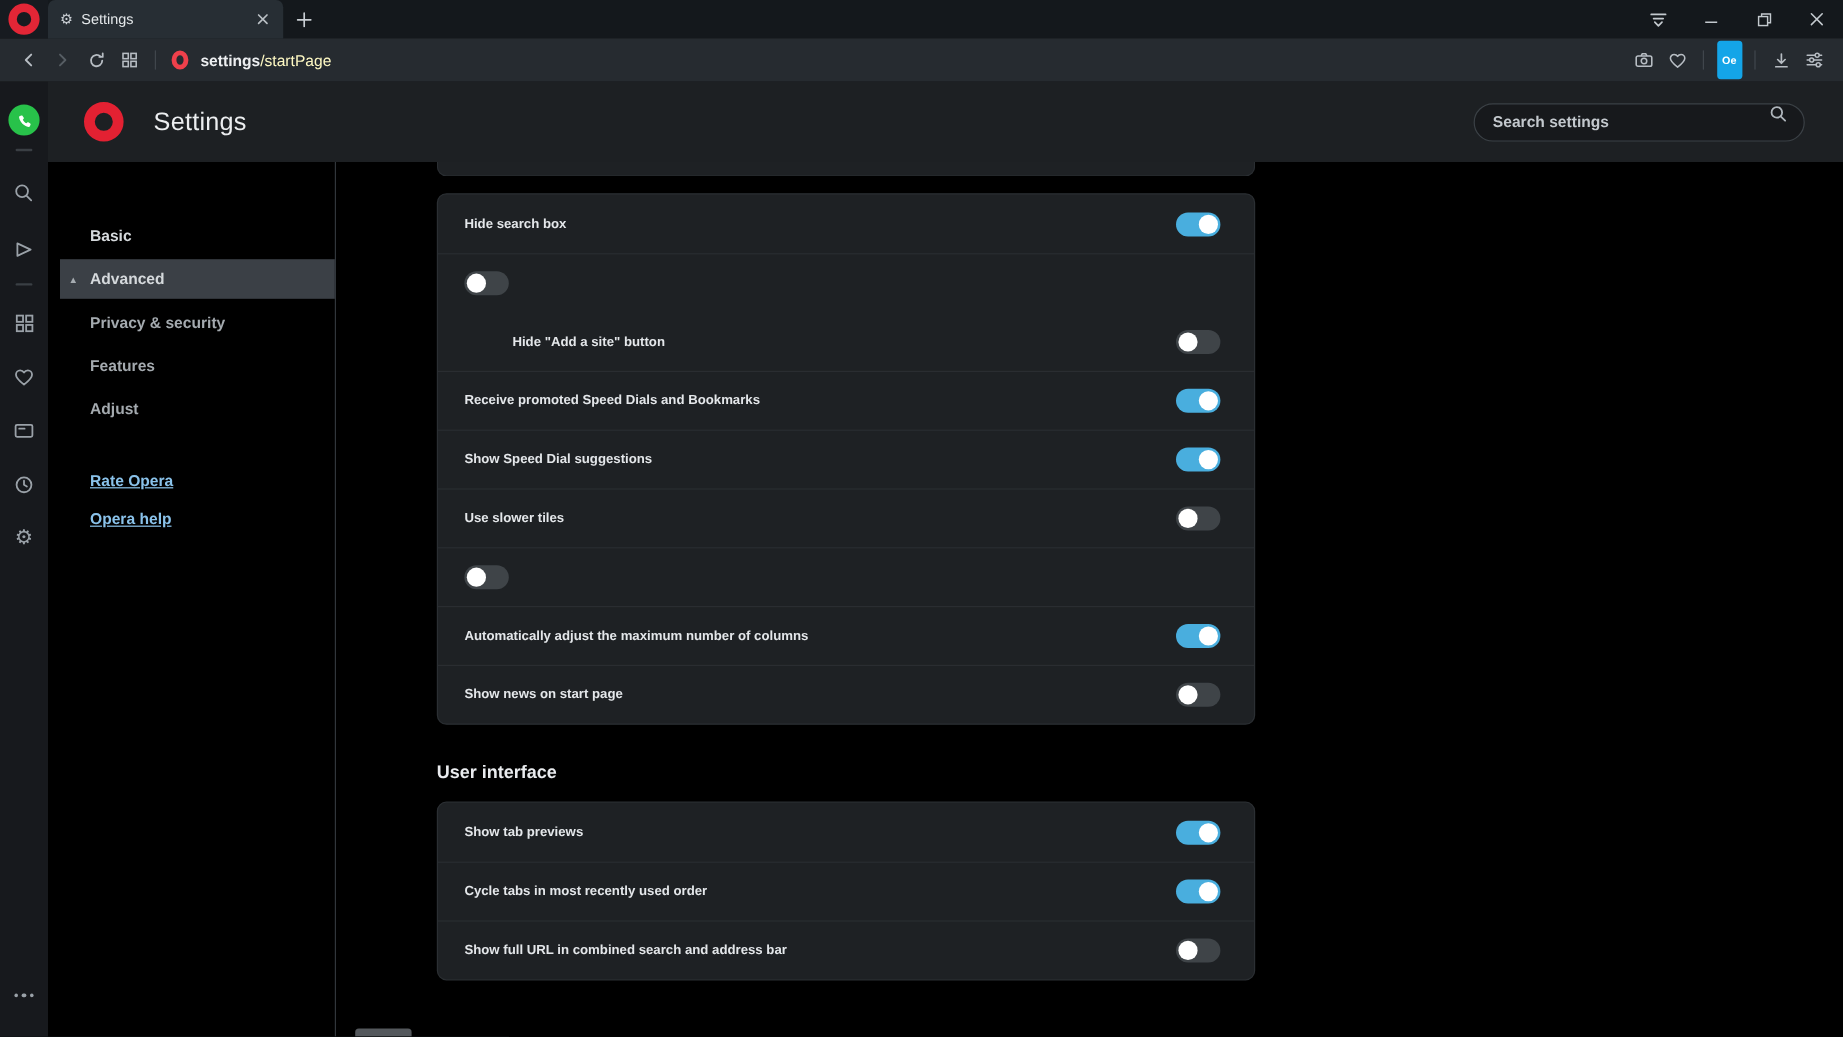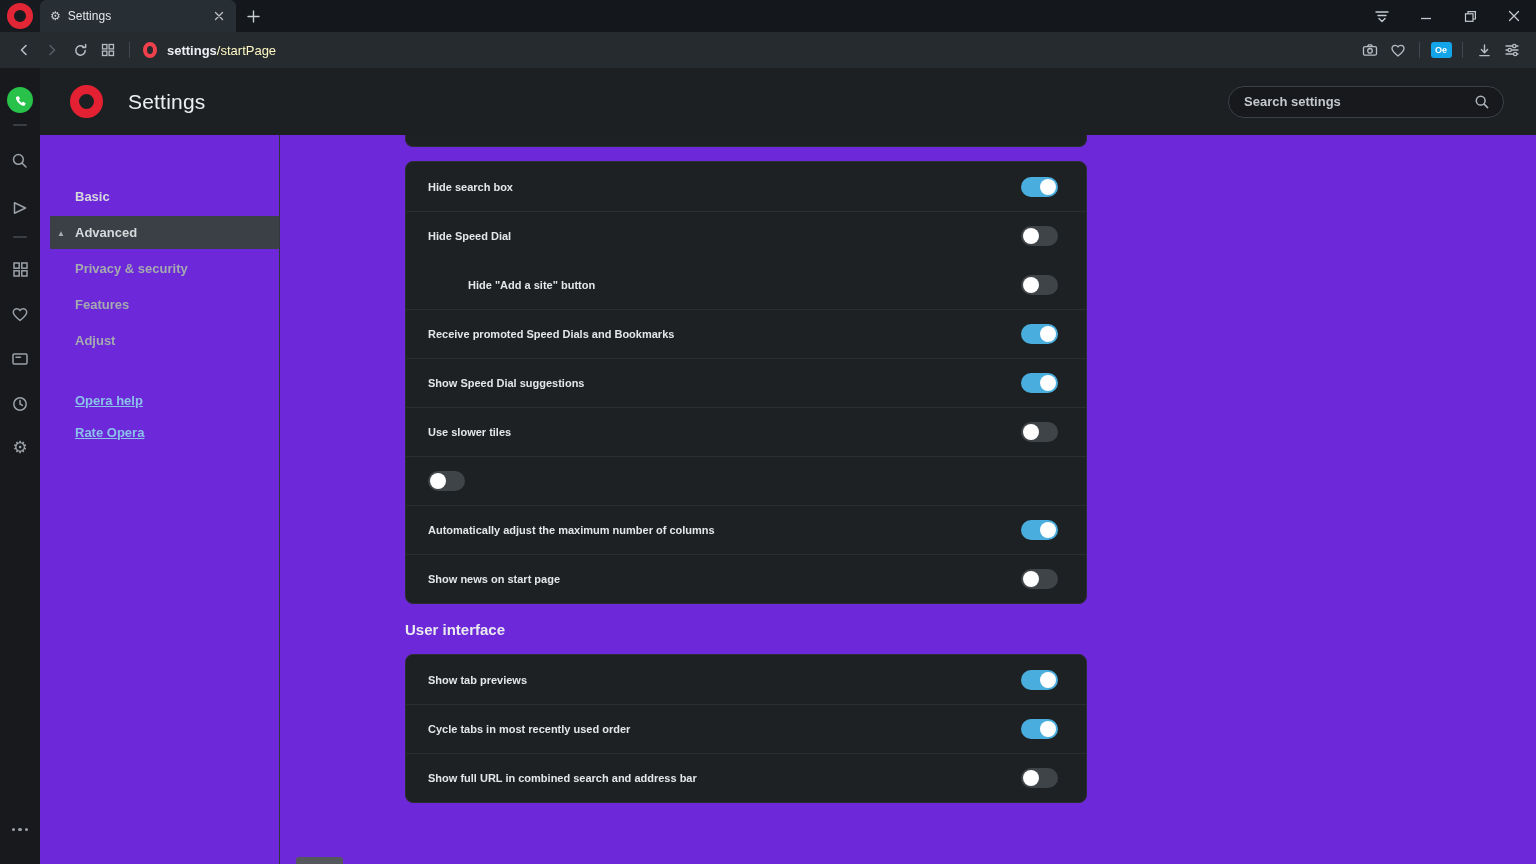--- a/index.html
+++ b/index.html
@@ -22,57 +22,57 @@
   .winctl { width:44px; }
   
   .toolbar { height:36px; background:#262b30; display:flex; align-items:center; padding:0 10px; }
   .tb-btn { width:28px; height:26px; border-radius:4px; display:flex; align-items:center; justify-content:center; }
   .tb-sep { width:1px; height:16px; background:#40464c; margin:0 7px; }
   .site-icon { width:14px; height:16px; border-radius:50%; border:4px solid #ef404b; margin:0 10px 0 6px; }
   .url { display:flex; align-items:center; font-size:13px; flex:1; }
   .url-primary { color:#edeff1; font-weight:700; }
   .url-secondary { color:#fef9c3; }
   .tb-right { margin-left:auto; display:flex; align-items:center; }
-  .ext-badge { width:21px; height:16px; background:#14a5e8; border-radius:3px; color:#fff; font-size:9px; font-weight:700;
+  .ext-badge { width:21px; height:32px; background:#14a5e8; border-radius:3px; color:#fff; font-size:9px; font-weight:700;
                display:flex; align-items:center; justify-content:center; }
   
   .body { display:flex; height:796px; }
   .appside { width:40px; background:#17191d; display:flex; flex-direction:column; align-items:center; padding-top:19px; flex-shrink:0; }
   .side-divider { width:14px; height:2px; background:#3a3f44; border-radius:1px; margin-top:11px; }
   .side-icon { width:22px; height:22px; display:flex; align-items:center; justify-content:center; }
   .whatsapp { width:26px; height:26px; border-radius:50%; background:#28c24a; display:flex; align-items:center; justify-content:center; }
   .side-gear { font-size:17px; color:#9aa1a8; line-height:1; }
   .side-spacer { flex:1; }
   .dots { display:flex; gap:3px; margin-bottom:33px; }
   .dots i { width:3.5px; height:3.5px; border-radius:50%; background:#9aa1a8; }
   
   .main { flex:1; display:flex; flex-direction:column; min-width:0; }
   .pageheader { height:67px; background:#1d2023; display:flex; align-items:center; padding:0 32px 0 30px; flex-shrink:0; }
   .ph-logo { width:33px; height:33px; border-radius:50%; border:9px solid #e32132; }
   .ph-title { font-size:21px; color:#eceef0; margin-left:25px; letter-spacing:0.2px; }
   .search-pill { margin-left:auto; width:276px; height:32px; border:1px solid #3b4146; border-radius:16px; background:#17191c;
-                 display:flex; align-items:center; padding:0 13px 0 15px; }
+                 display:flex; padding:0 13px 0 15px; }
   .search-pill input { flex:1; background:transparent; border:none; outline:none; color:#dfe3e6; font-size:13px; font-weight:700;
                        font-family:"Liberation Sans", sans-serif; }
   .search-pill input::placeholder { color:#c3c8cd; opacity:1; }
   
-  .content { flex:1; position:relative; background:#6d28d9; display:flex; overflow:hidden;gap:41px; }
+  .content { flex:1; position:relative; background:#000000; display:flex; overflow:hidden; }
   .nav { width:240px; flex-shrink:0; border-right:1px solid #31363b; padding-top:43px; }
   .nav-item { height:36px; display:flex; align-items:center; padding-left:35px; font-size:13px; font-weight:700; color:#d5d9dc; cursor:default; }
   .nav-item.sub { color:#a4aaaf; }
   .nav-item.selected { background:#3b4046; height:33px; margin:2px 0 1px 10px; position:relative; }
   .nav-item.selected .marker { position:absolute; left:7px; top:50%; transform:translateY(-50%); font-size:8px; color:#a6acb1; }
   .nav-item.selected { padding-left:25px; }
   .nav-links { margin-top:26px; }
   .nav-link { height:32px; display:flex; align-items:center; padding-left:35px; font-size:13px; font-weight:700;
               color:#8ac2ea; text-decoration:underline; }
   .scroll { margin-left:84px; width:682px; position:relative; }
   .partial-card { height:12px; background:#1e2124; border:1px solid #2a2e32; border-top:none; border-radius:0 0 8px 8px; }
   .section-title { margin-top:32px; font-size:15px; font-weight:700; color:#e9ebee; line-height:20px; }
-  .section-title.second { margin-top:16px; }
+  .section-title.second { margin-top:30px; }
   .card { margin-top:14px; background:#1e2124; border:1px solid #2b2f33; border-radius:8px; overflow:hidden; }
   .row { height:49px; display:flex; align-items:center; padding:0 28px 0 22px; }
   .row.bt { border-top:1px solid #2a2d31; }
   .row-label { flex:1; font-size:11px; font-weight:700; color:#e4e7ea; }
   .row.indent .row-label { padding-left:40px; }
   .toggle { width:37px; height:20px; border-radius:10px; background:#3f4448; position:relative; flex-shrink:0; cursor:pointer; }
   .toggle[data-state="on"] { background:#49aede; }
   .toggle .knob { position:absolute; top:2px; left:2px; width:16px; height:16px; border-radius:50%; background:#ffffff; }
   .toggle[data-state="on"] .knob { left:auto; right:2px; }
   .scrollfrag { position:absolute; left:256px; bottom:0; width:47px; height:7px; background:#54585c; border-radius:3px 3px 0 0; }
@@ -265,37 +265,36 @@
         <div class="nav">
           <div class="nav-item">Basic</div>
           <div class="nav-item selected">
             <span class="marker">▲</span>
             <span>Advanced</span>
           </div>
           <div class="nav-item sub">Privacy &amp; security</div>
           <div class="nav-item sub">Features</div>
           <div class="nav-item sub">Adjust</div>
           <div class="nav-links">
+            <div class="nav-link">Rate Opera</div>
             <div class="nav-link">Opera help</div>
-            <div class="nav-link">Rate Opera</div>
           </div>
         </div>
 
         <div class="scroll">
           <div class="partial-card"></div>
 
           <div class="card">
             <div class="row">
               <span class="row-label">Hide search box</span>
               <div class="toggle" data-state="on">
                   <div class="knob"></div>
                 </div>
             </div>
             <div class="row bt">
-              <span class="row-label">Hide Speed Dial</span>
               <div class="toggle" data-state="off">
                   <div class="knob"></div>
                 </div>
             </div>
             <div class="row indent">
               <span class="row-label">Hide "Add a site" button</span>
               <div class="toggle" data-state="off">
                   <div class="knob"></div>
                 </div>
             </div>

